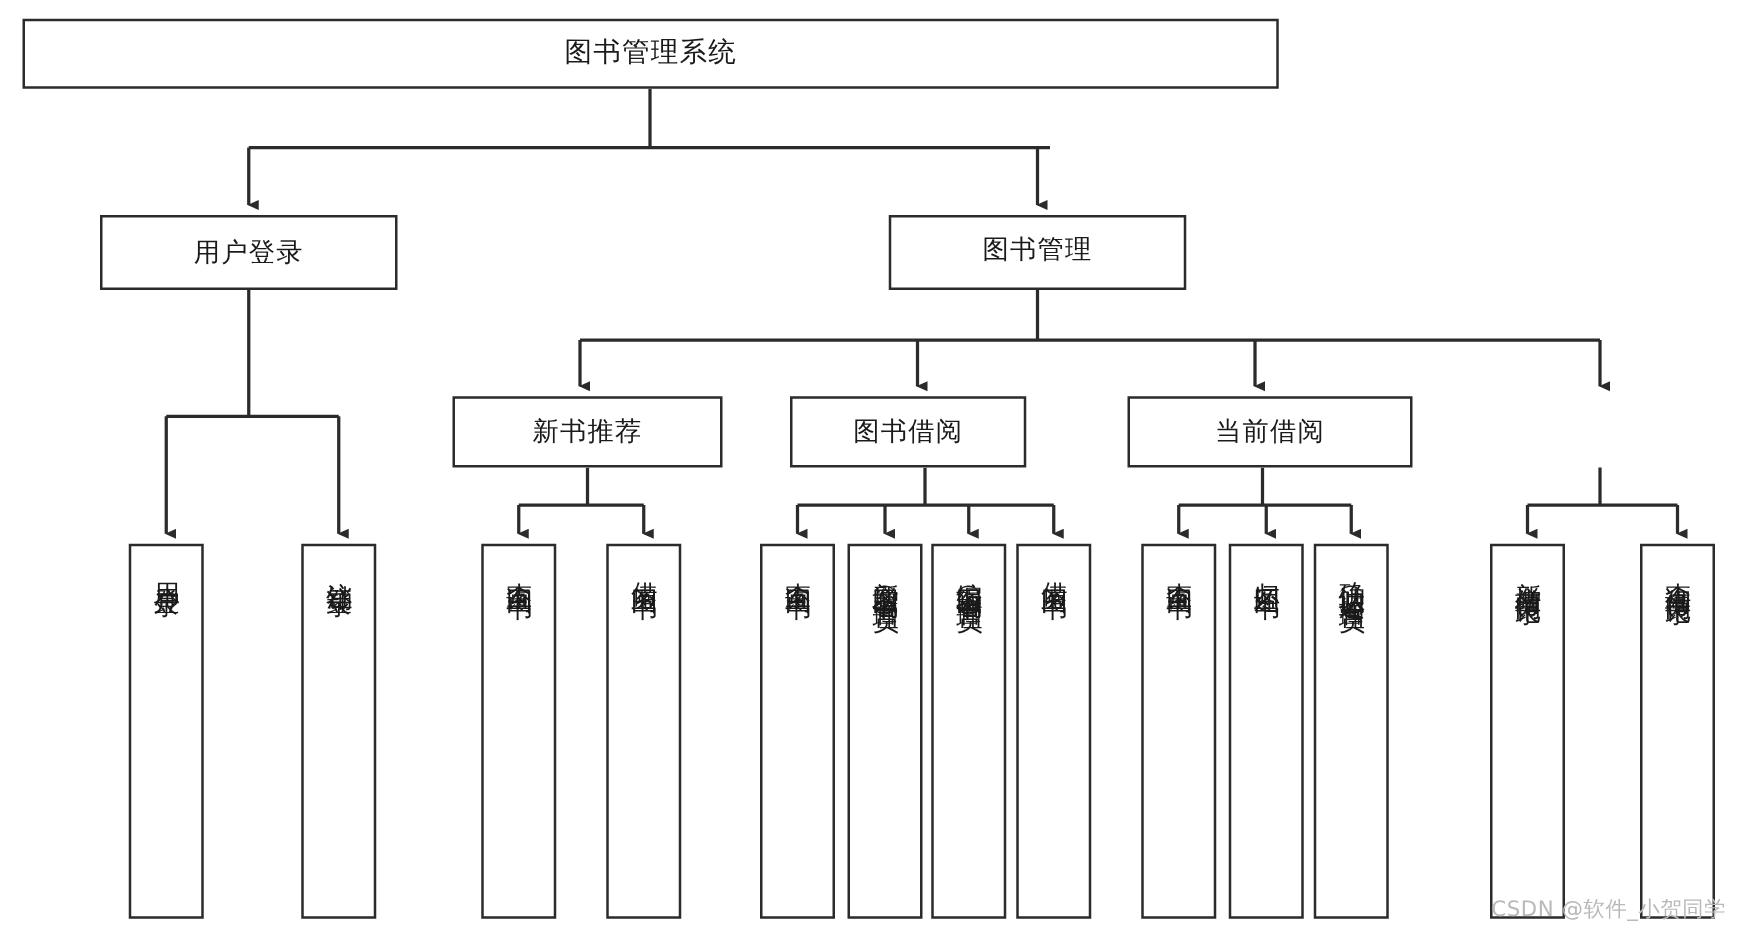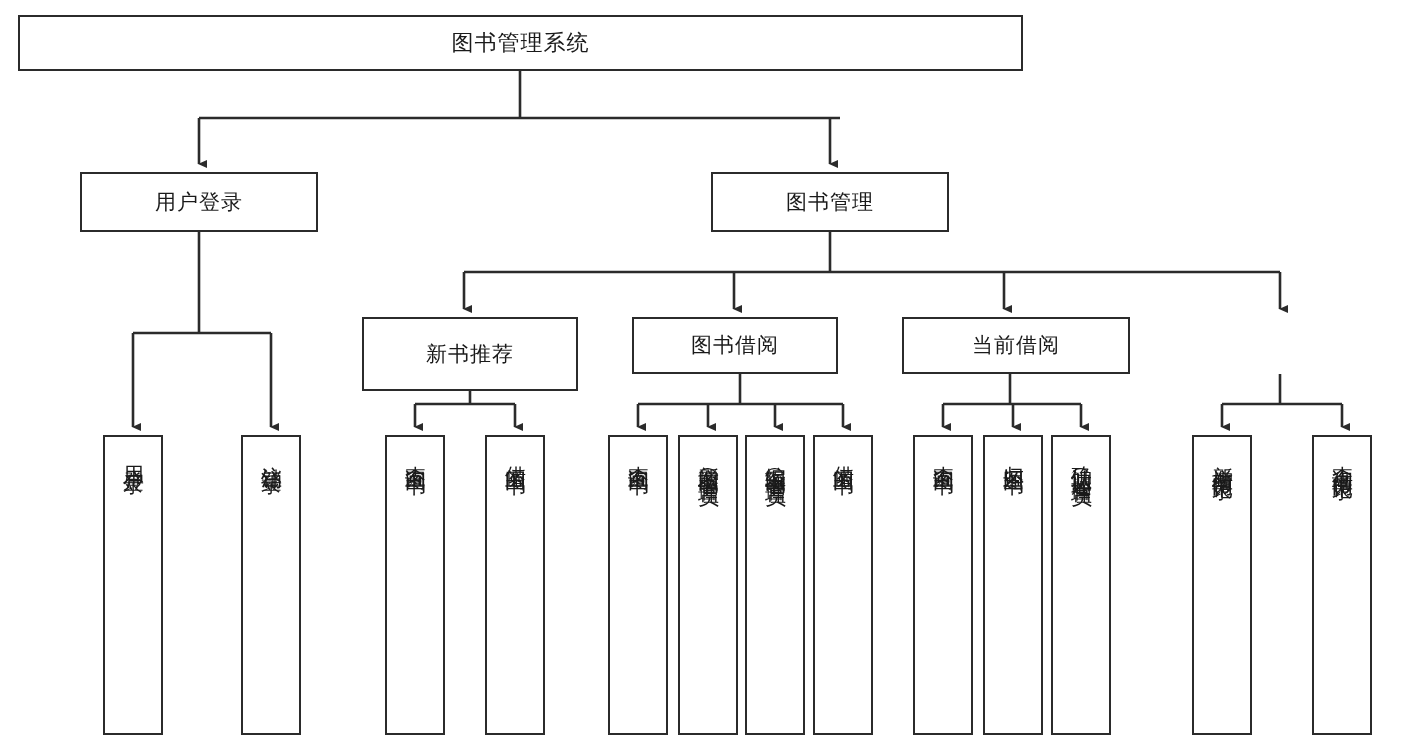--- a/index.html
+++ b/index.html
@@ -136,28 +136,28 @@
     </g>
   </svg>
 
   <div class="node root horizontal" style="left:18px; top:15px; width:1005px; height:56px;">
     <span class="node-label">图书管理系统</span>
   </div>
 
   <div class="node horizontal" style="left:80px; top:172px; width:238px; height:60px;">
     <span class="node-label">用户登录</span>
   </div>
-  <div class="node horizontal" style="left:711px; top:172px; width:238px; height:60px;">
+  <div class="node horizontal" style="left:711px; top:172px; width:238px; height:60px;font-family:Liberation Mono, monospace;">
     <span class="node-label">图书管理</span>
   </div>
 
-  <div class="node horizontal" style="left:362px; top:317px; width:216px; height:74px;">
+  <div class="node horizontal" style="left:362px; top:317px; width:216px; height:57px;">
     <span class="node-label">新书推荐</span>
   </div>
-  <div class="node horizontal" style="left:632px; top:317px; width:206px; height:57px;">
+  <div class="node horizontal" style="left:632px; top:317px; width:189px; height:57px;">
     <span class="node-label">图书借阅</span>
   </div>
   <div class="node horizontal" style="left:902px; top:317px; width:228px; height:57px;">
     <span class="node-label">当前借阅</span>
   </div>
 
   <div class="node vertical" style="left:103px; top:435px; width:60px; height:300px;">
     <span class="node-label">用户登录</span>
   </div>
   <div class="node vertical" style="left:241px; top:435px; width:60px; height:300px;">
@@ -190,14 +190,15 @@
   <div class="node vertical" style="left:1051px; top:435px; width:60px; height:300px;">
     <span class="node-label">确认归还（管理员）</span>
   </div>
   <div class="node vertical" style="left:1192px; top:435px; width:60px; height:300px;">
     <span class="node-label">新增借阅记录</span>
   </div>
   <div class="node vertical" style="left:1312px; top:435px; width:60px; height:300px;">
     <span class="node-label">查询借阅记录</span>
   </div>
 
+  <div class="watermark" style="left:1193px; top:716px;">CSDN @软件_小贺同学</div>
 
 </div>
 
 </body></html>

